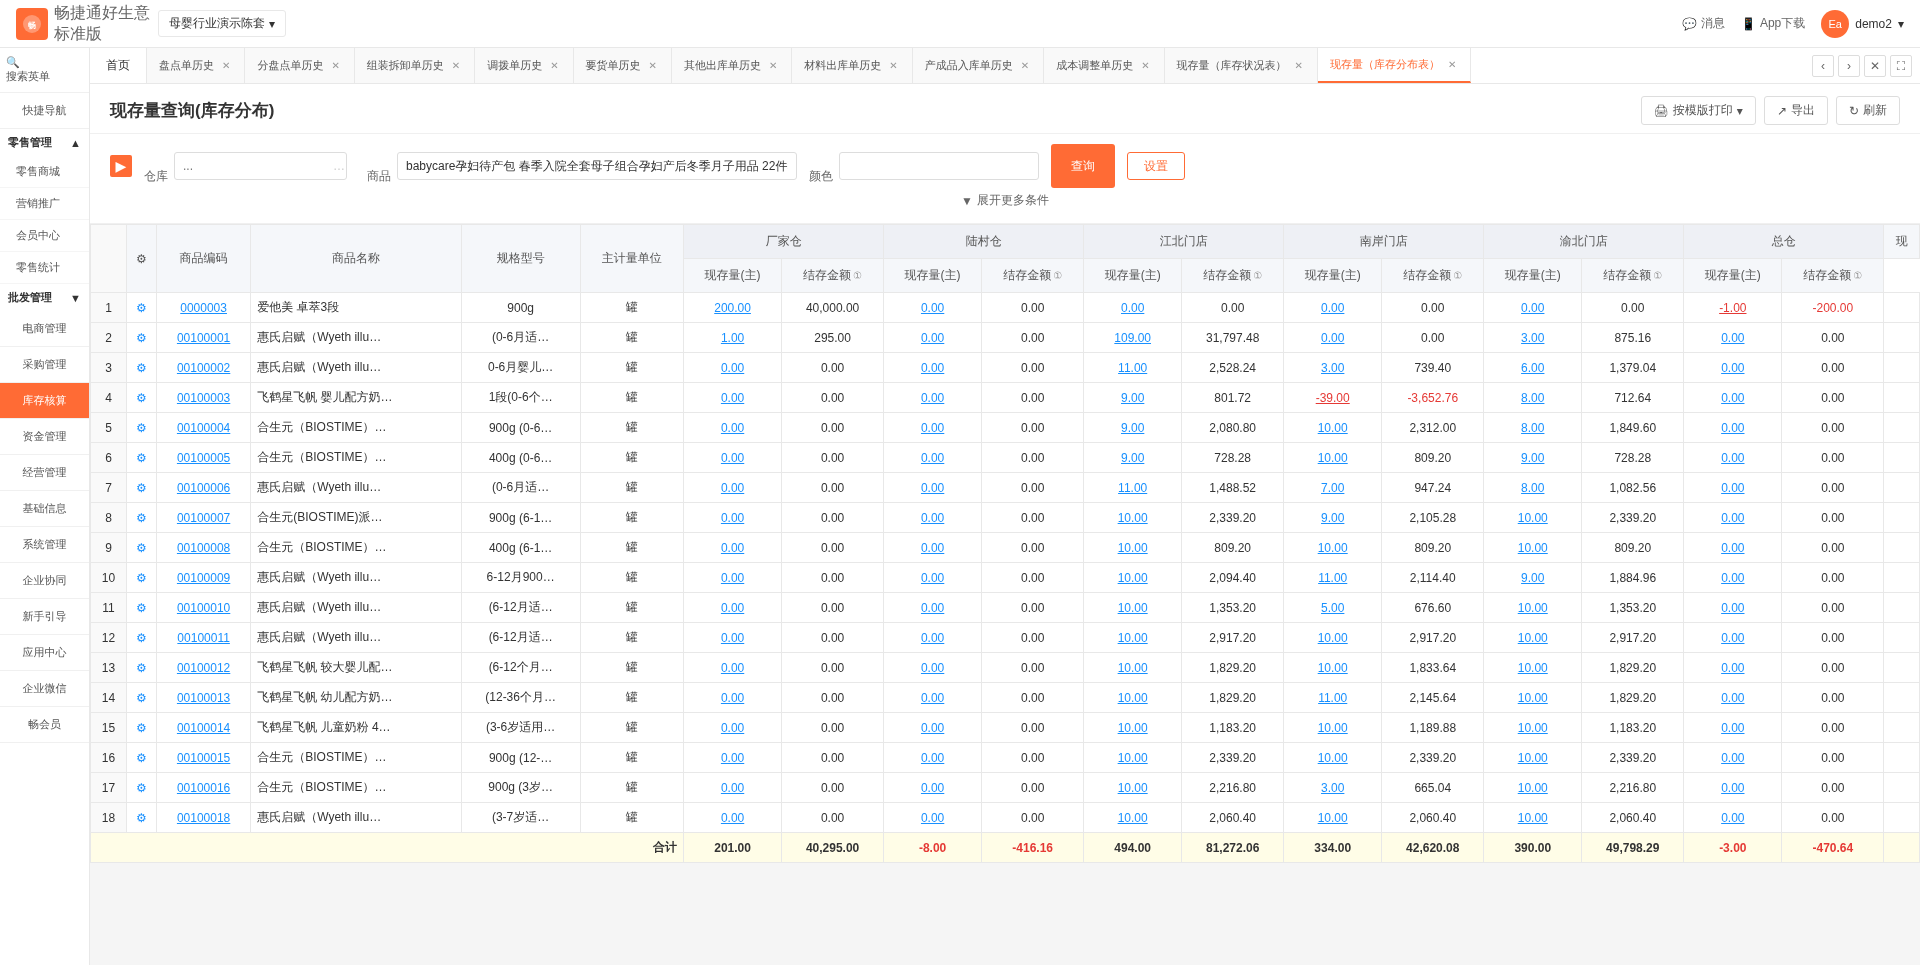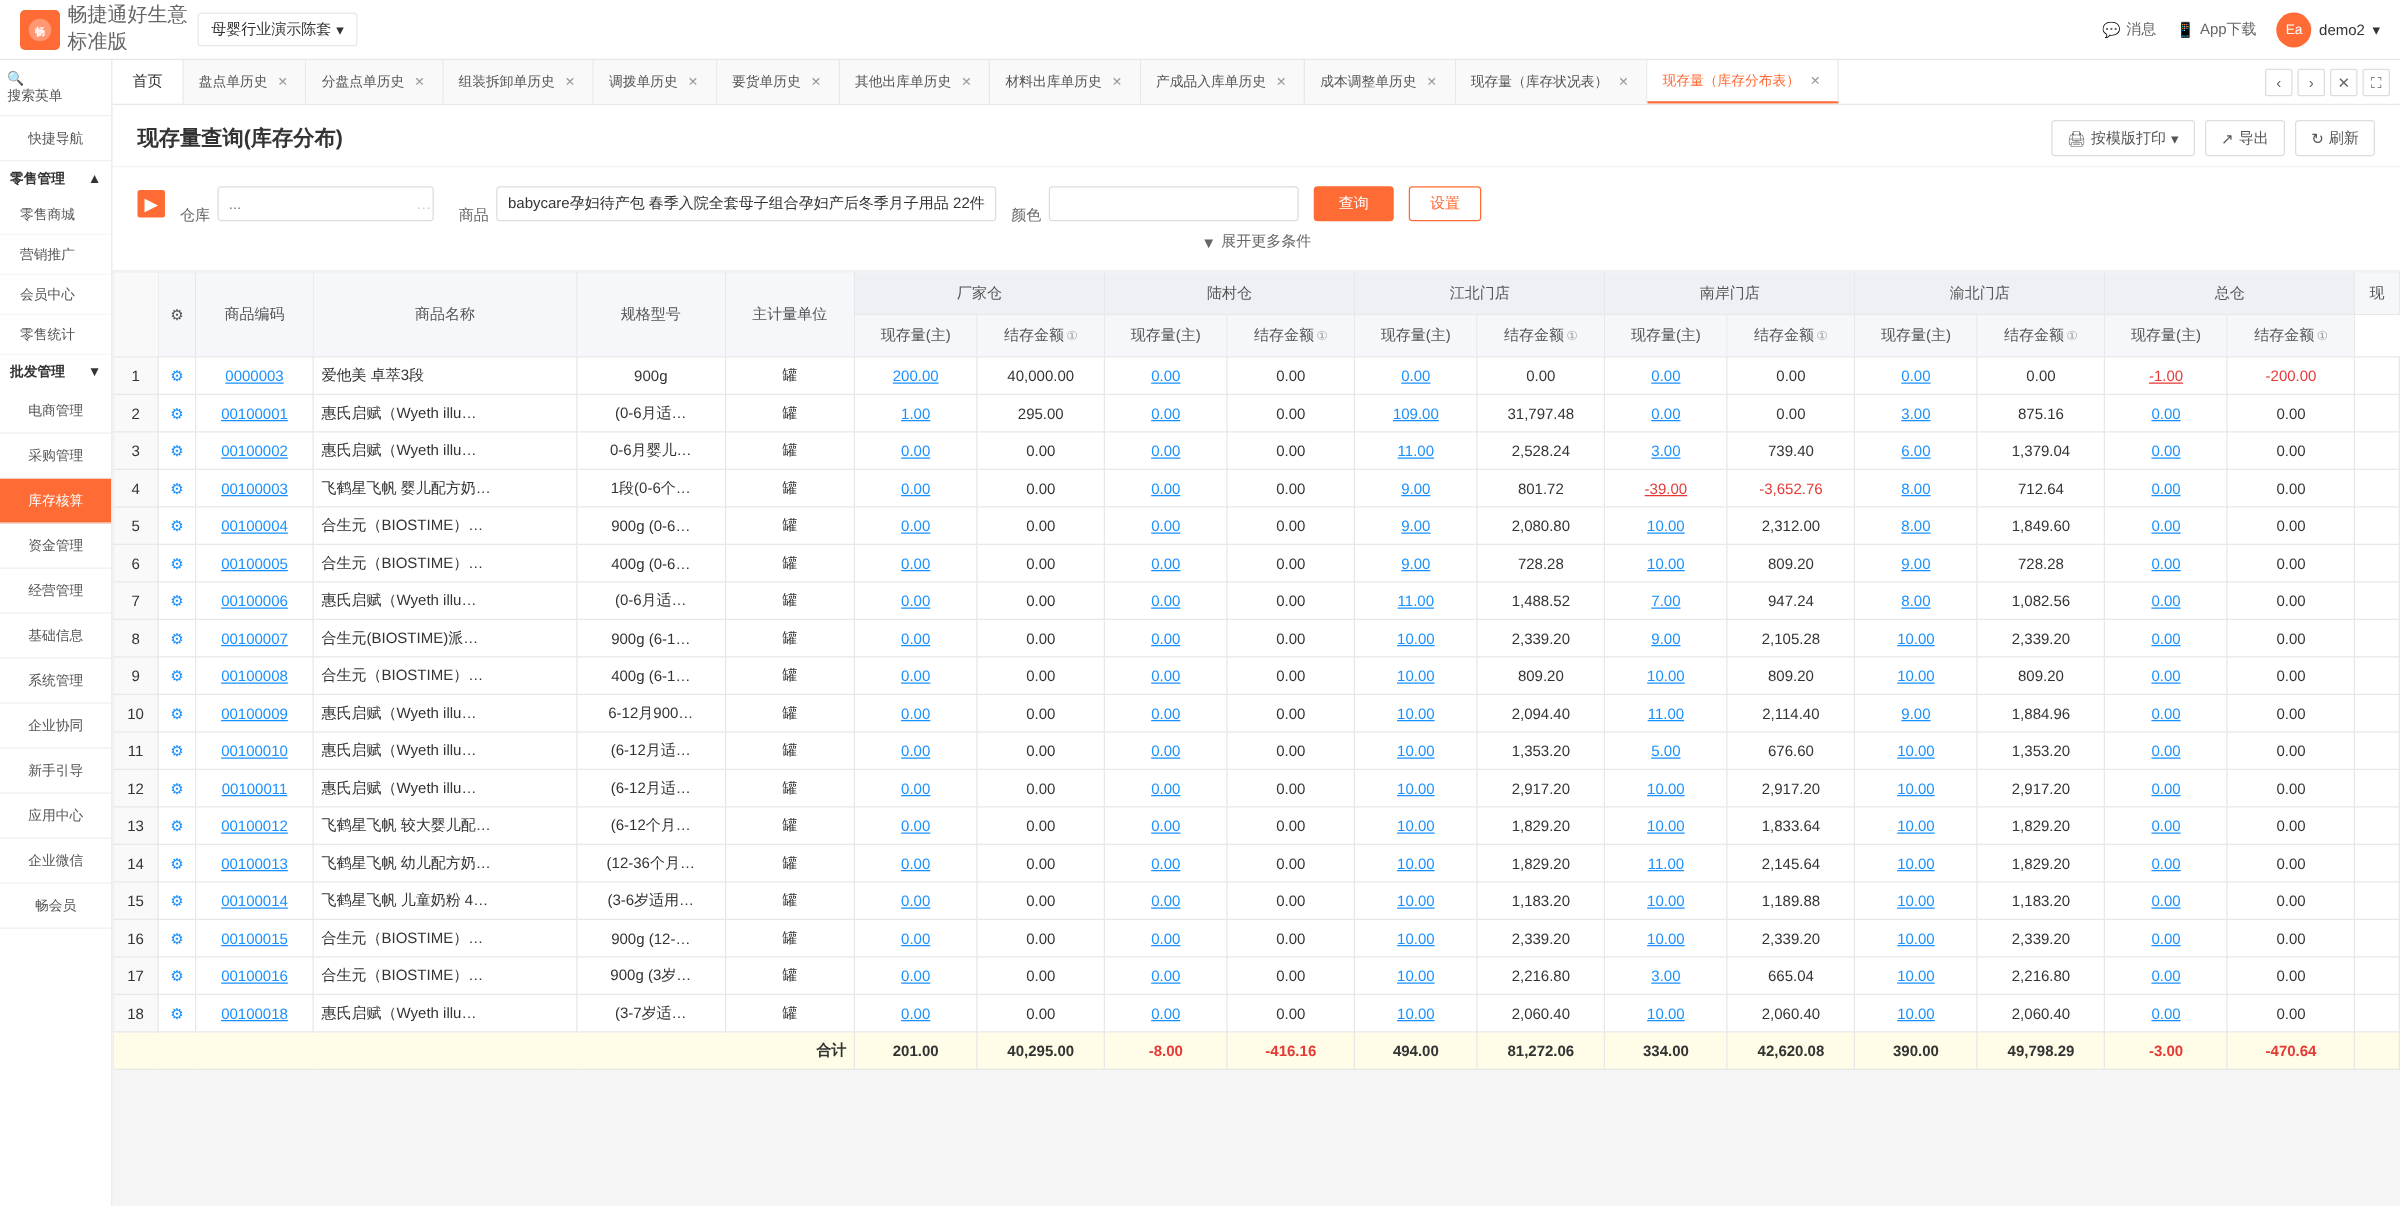--- a/index.html
+++ b/index.html
@@ -50,21 +50,21 @@
     
     
     .filter-area { padding: 10px 20px; background: #fff; border-bottom: 1px solid #f0f0f0; }
     .filter-row { display: flex; align-items: center; gap: 12px; flex-wrap: wrap; }
     .filter-item { display: flex; align-items: center; gap: 6px; }
     .filter-label { color: #666; font-size: 12px; white-space: nowrap; margin-top: 20px; }
     .filter-input { height: 28px; border: 1px solid #ddd; border-radius: 3px; padding: 0 8px; font-size: 12px; color: #333; min-width: 120px; }
     .filter-input-wide { min-width: 400px; }
     .filter-input-color { min-width: 200px; }
     .expand-btn { background: #ff6b35; color: #fff; border: none; width: 22px; height: 22px; border-radius: 2px; cursor: pointer; font-size: 14px; display: flex; align-items: center; justify-content: center; flex-shrink: 0; }
-    .query-btn { background: #ff6b35; color: #fff; border: none; padding: 5px 20px; border-radius: 3px; cursor: pointer; font-size: 12px; height: 28px; }
+    .query-btn { background: #ff6b35; color: #fff; border: none; padding: 5px 20px; border-radius: 3px; cursor: pointer; font-size: 12px; height: 44px; }
     .setting-btn { background: #fff; color: #ff6b35; border: 1px solid #ff6b35; padding: 4px 16px; border-radius: 3px; cursor: pointer; font-size: 12px; height: 28px; }
     .more-conditions { display: flex; align-items: center; justify-content: center; padding: 4px; cursor: pointer; color: #666; font-size: 12px; gap: 4px; }
 
     
     .table-container { overflow: auto; background: #fff; }
     table { border-collapse: collapse; width: 100%; font-size: 12px; }
     thead tr { background: #f5f7fa; }
     th { padding: 8px 6px; border: 1px solid #e8e8e8; color: #555; font-weight: normal; white-space: nowrap; position: sticky; top: 0; background: #f5f7fa; z-index: 10; }
     th.group-header { background: #eef0f5; }
     td { padding: 6px; text-align: center; border: 1px solid #e8e8e8; white-space: nowrap; color: #333; }

